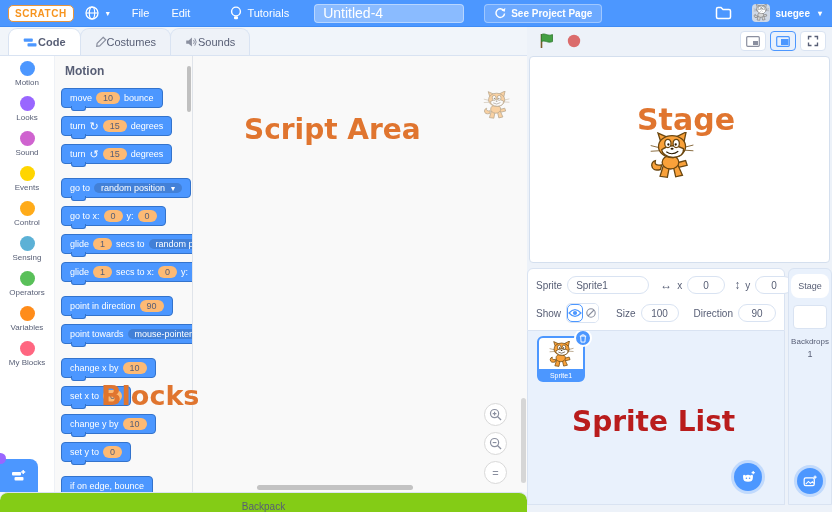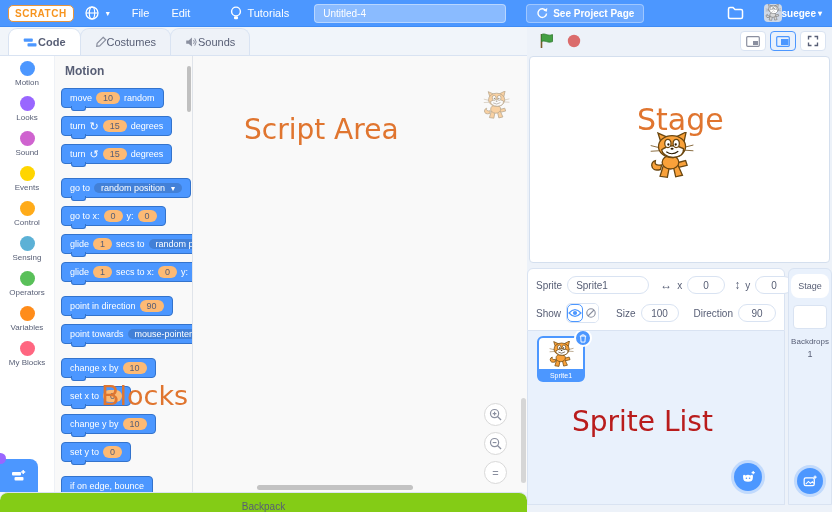--- a/index.html
+++ b/index.html
@@ -20,33 +20,33 @@
     color:#fff; font-size:11px; border-bottom:1px solid #3f8cf5;
   }
   .logo {
     margin-left:8px; background:#fff; border-radius:5px;
     padding:2px 6px; font-weight:bold; font-size:10px; color:#f7941e;
     letter-spacing:0.5px; border:1px solid #e8953c; cursor:pointer;
   }
   .menu-item { padding:0 11px; height:27px; display:flex; align-items:center; gap:5px; cursor:pointer; }
   .caret { font-size:8px; margin-left:2px; }
   .project-name-input {
-    margin-left:14px; width:192px; height:19px;
+    margin-left:14px; width:150px; height:19px;
     background:rgba(255,255,255,0.35); border:1px solid rgba(255,255,255,0.4);
-    border-radius:4px; color:#fff; font-size:10px; padding:0 8px;
+    border-radius:4px; color:#fff; font-size:14px; padding:0 8px;
     font-family:"Liberation Sans", sans-serif;
   }
   .see-project {
     margin-left:20px; height:19px; display:flex; align-items:center; gap:5px;
     background:rgba(255,255,255,0.18); border:1px solid rgba(255,255,255,0.35);
     border-radius:4px; color:#fff; font-size:10px; font-weight:bold; padding:0 9px; cursor:pointer;
   }
   .topbar .spacer { flex:1; }
   .folder-btn { padding:0 10px; cursor:pointer; }
-  .account { display:flex; align-items:center; padding:0 10px; cursor:pointer; font-weight:bold; font-size:10px;}
+  .account { display:flex; align-items:center; gap:6px; padding:0 10px; cursor:pointer; font-weight:bold; font-size:10px;}
   .avatar { width:18px; height:18px; border-radius:4px; background:#cfd8e6; overflow:hidden; }
   .avatar svg { filter:grayscale(1) brightness(1.25); }
 
   
   .editor { position:absolute; top:27px; left:0; width:527px; height:485px; background:#f1f5fa; }
   .tabbar { position:absolute; top:0; left:0; right:0; height:28px; display:flex; align-items:flex-end; padding-left:8px; }
   .tab {
     height:27px; display:flex; align-items:center; 
     border:1px solid #d9e3f2; border-bottom:none;
     border-radius:9px 9px 0 0; background:#eef2f8; color:#575e75;
@@ -159,21 +159,21 @@
   .backdrops-count { margin-top:3px; font-size:9px; color:#575e75; }
   .add-backdrop-btn {
     position:absolute; bottom:10px; left:50%; transform:translateX(-50%);
     width:26px; height:26px; border-radius:50%; background:#4c97ff;
     display:flex; align-items:center; justify-content:center; cursor:pointer;
     box-shadow:0 0 0 3px rgba(76,151,255,0.25);
   }
 
   
   .annotation {
-    position:absolute; font-family:"DejaVu Sans", sans-serif; font-weight:normal;
+    position:absolute; font-family:"DejaVu Sans", sans-serif; font-weight:bold;
     pointer-events:none; white-space:nowrap; z-index:50;
   }
 </style>
 </head>
 <body>
 
 <svg width="0" height="0" style="position:absolute">
   <symbol id="cat" viewBox="0 0 96 96">
     <path d="M28 72 Q12 76 11 64 Q11 57 18 55 Q15 66 30 63 Z" fill="#f9a13a" stroke="#6b4710" stroke-width="2.5"></path>
     <path d="M56 60 L76 55 L79 64 L58 69 Z" fill="#f9a13a" stroke="#6b4710" stroke-width="2.5"></path>
@@ -323,21 +323,21 @@
       </div>
       <div class="purple-dot"></div>
     </div>
 
     <div class="block-pane">
       <div class="palette-header">Motion</div>
       <div class="block-list">
           <div class="pblock">
             <span class="btxt">move</span>
             <span class="boval">10</span>
-            <span class="btxt">random</span>
+            <span class="btxt">bounce</span>
           </div>
           <div class="pblock">
             <span class="btxt">turn</span>
             <span class="brot">↻</span>
             <span class="boval">15</span>
             <span class="btxt">degrees</span>
           </div>
           <div class="pblock gap">
             <span class="btxt">turn</span>
             <span class="brot">↺</span>

